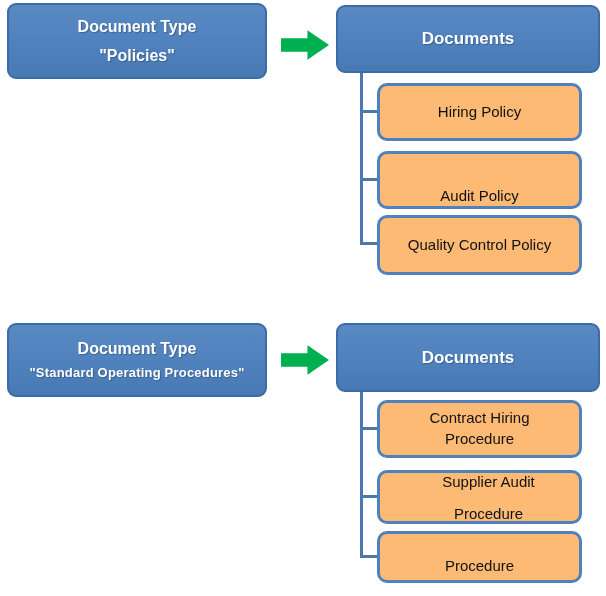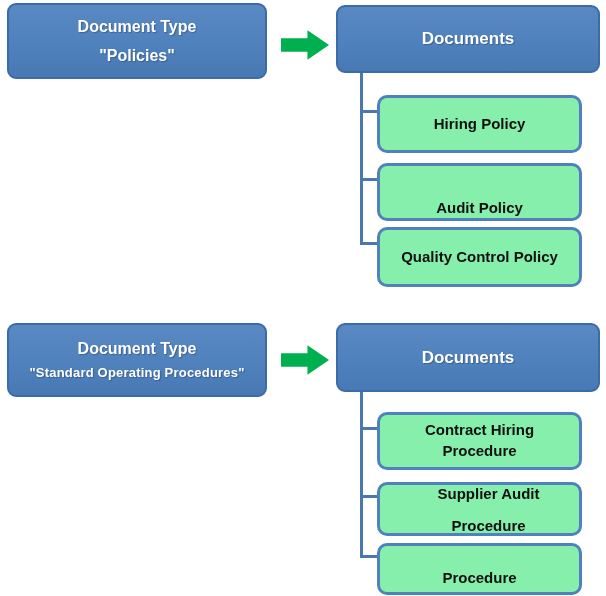--- a/index.html
+++ b/index.html
@@ -30,33 +30,32 @@
   .doc-type-top   { left: 7px;   top: 3px;   width: 260px; height: 76px; gap: 11px; font-size: 16px; }
   .doc-type-bot   { left: 7px;   top: 323px; width: 260px; height: 74px; gap: 7px;  font-size: 16px; }
   .documents-top  { left: 336px; top: 5px;   width: 264px; height: 68px; font-size: 17px; }
   .documents-bot  { left: 336px; top: 323px; width: 264px; height: 69px; font-size: 17px; }
   .dt-line2.small { font-size: 13px; letter-spacing: 0.2px; }
   .childbox {
     position: absolute;
     box-sizing: border-box;
     left: 377px;
     width: 205px;
-    background: #86efac;
+    background: #fdba74;
     border: 3px solid var(--child-border);
     border-radius: 10px;
     color: #111111;
-    font-weight: bold;
+    font-weight: normal;
     font-size: 15px;
     display: flex;
     flex-direction: column;
     align-items: center;
     justify-content: center;
     text-align: center;
     line-height: 1.25;
-    margin-top: 12px;
   }
   .childbox .l2:empty { display: none; }
   
   .childbox.spread { line-height: 1.0; }
   .childbox.spread .l2 { margin-top: 17px; }
   .childbox.tight  .l2 { margin-top: 2px; }
   .c-top-1 { top: 83px;  height: 58px; }
   .c-top-2 { top: 151px; height: 58px; justify-content: flex-end; }
   .c-top-3 { top: 215px; height: 60px; }
   .c-bot-1 { top: 400px; height: 58px; }

